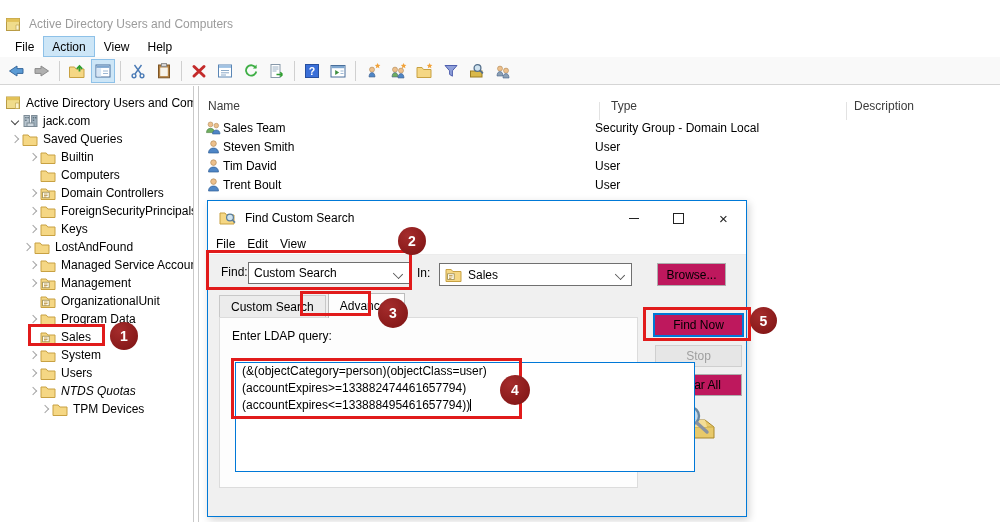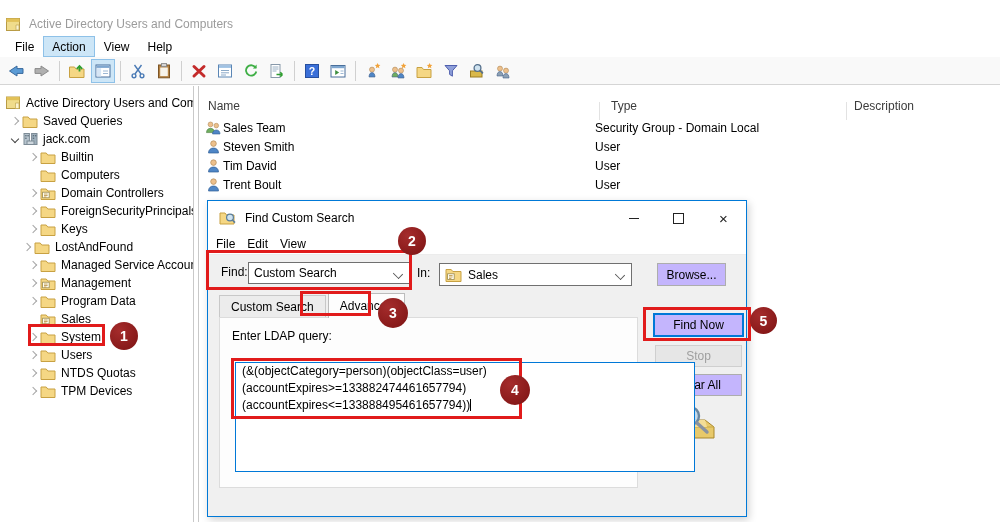--- a/index.html
+++ b/index.html
@@ -44,21 +44,21 @@
   .dlg-ctl{width:45px;height:34px;display:flex;align-items:center;justify-content:center;color:#222;}
   .ctl-min-bar{width:10px;height:1px;background:#222;}
   .ctl-max-box{width:9px;height:9px;border:1px solid #222;}
   .ctl-x{font-size:15px;line-height:15px;}
   .dlg-menubar{position:absolute;left:0;top:34px;width:100%;height:20px;background:#fff;display:flex;padding-left:8px;box-sizing:border-box;border-bottom:1px solid #ececec;}
   .dlg-menu-item{padding:2px 9px 0 0;margin-right:3px;}
   .lbl{position:absolute;}
   .combo{position:absolute;background:#fff;border:1px solid #707070;box-sizing:border-box;display:flex;align-items:center;padding-left:5px;}
   .combo .chevron{position:absolute;right:7px;top:7px;width:7px;height:7px;border-right:1px solid #555;border-bottom:1px solid #555;transform:rotate(45deg) scale(1,.8);}
   .combo .c-ico{width:17px;height:15px;display:inline-flex;margin-right:6px;}
-  .btn{position:absolute;background:#c4b5fd;border:1px solid #adadad;box-sizing:border-box;display:flex;align-items:center;justify-content:center;}
+  .btn{position:absolute;background:#be185d;border:1px solid #adadad;box-sizing:border-box;display:flex;align-items:center;justify-content:center;}
   .btn.focused{border:2px solid #0078d7;}
   .btn.disabled{background:#e6e6e6;border-color:#cfcfcf;color:#9f9f9f;}
   .tabs{position:absolute;left:11px;top:94px;display:flex;}
   .tab{height:22px;padding:0 11px;display:flex;align-items:center;border:1px solid #c8c8c8;background:#ececec;border-bottom:none;margin-right:2px;}
   .tab.active{background:#fdfdfd;height:24px;position:relative;top:-2px;border-color:#bcbcbc;z-index:3;}
   .tabpage{position:absolute;left:11px;top:116px;width:419px;height:171px;background:#fdfdfd;border:1px solid #dcdcdc;box-sizing:border-box;z-index:2;}
   .ldap-box{position:absolute;left:27px;top:161px;width:460px;height:110px;background:#fff;border:1px solid #0078d7;box-sizing:border-box;padding:0 0 0 6px;z-index:4;line-height:17px;white-space:pre;}
   .caret{display:inline-block;width:1px;height:12px;background:#000;vertical-align:-2px;}
   .find-graphic{position:absolute;left:460px;top:202px;z-index:3;}
   
@@ -223,48 +223,48 @@
             <svg width="17" height="16" viewBox="0 0 17 16">
               <rect x="1.5" y="2" width="13" height="11.5" fill="#f0dc8c" stroke="#b89b45"></rect>
               <rect x="1.5" y="2" width="13" height="3.2" fill="#e2c158"></rect>
               <path d="M10.5 8h3.5v5.5h-3.5z" fill="#fbf3cf" stroke="#c2a855" stroke-width="0.7"></path>
             </svg>
           </span>
           <span>Active Directory Users and Computers</span>
         </div>
         <div class="tree-row" style="padding-left: 8px;">
           <span class="tree-expander">
-            <span class="chev"></span>
-          </span>
-          <span class="tree-ico">
-            <svg width="17" height="16" viewBox="0 0 17 16">
-              <path d="M1 4h5.2l1.6 2H15v8.5H1z" fill="#f5d784" stroke="#c8a142"></path>
-            </svg>
-          </span>
-          <span>Saved Queries</span>
-        </div>
-        <div class="tree-row" style="padding-left: 8px;">
-          <span class="tree-expander">
             <span class="chev open"></span>
           </span>
           <span class="tree-ico">
             <svg width="17" height="16" viewBox="0 0 17 16">
               <rect x="2" y="2.5" width="5.4" height="11" fill="#b7c4ce" stroke="#7d8b96"></rect>
               <rect x="9.6" y="2.5" width="5.4" height="11" fill="#9fb0bc" stroke="#7d8b96"></rect>
               <rect x="3.2" y="4" width="1.4" height="1.4" fill="#5f707c"></rect>
               <rect x="5.4" y="4" width="1.4" height="1.4" fill="#5f707c"></rect>
               <rect x="10.8" y="4" width="1.4" height="1.4" fill="#5f707c"></rect>
               <rect x="13" y="4" width="1.4" height="1.4" fill="#5f707c"></rect>
               <rect x="3.2" y="6.6" width="1.4" height="1.4" fill="#5f707c"></rect>
               <rect x="10.8" y="6.6" width="1.4" height="1.4" fill="#5f707c"></rect>
               <rect x="5" y="10" width="7" height="3.5" fill="#cdd6dd" stroke="#7d8b96"></rect>
             </svg>
           </span>
           <span>jack.com</span>
         </div>
+        <div class="tree-row" style="padding-left: 8px;">
+          <span class="tree-expander">
+            <span class="chev"></span>
+          </span>
+          <span class="tree-ico">
+            <svg width="17" height="16" viewBox="0 0 17 16">
+              <path d="M1 4h5.2l1.6 2H15v8.5H1z" fill="#f5d784" stroke="#c8a142"></path>
+            </svg>
+          </span>
+          <span>Saved Queries</span>
+        </div>
         <div class="tree-row" style="padding-left: 26px;">
           <span class="tree-expander">
             <span class="chev"></span>
           </span>
           <span class="tree-ico">
             <svg width="17" height="16" viewBox="0 0 17 16">
               <path d="M1 4h5.2l1.6 2H15v8.5H1z" fill="#f5d784" stroke="#c8a142"></path>
             </svg>
           </span>
           <span>Builtin</span>
@@ -342,39 +342,50 @@
           <span class="tree-ico">
             <svg width="17" height="16" viewBox="0 0 17 16">
               <path d="M1 4h5.2l1.6 2H15v8.5H1z" fill="#f5d784" stroke="#c8a142"></path>
               <rect x="2.6" y="7.2" width="6.6" height="5.6" fill="#fffdf0" stroke="#9a8a50" stroke-width="0.8"></rect>
               <path d="M4 9h3.6M4 10.5h3.6M4 12h2.4" stroke="#b98f3e" stroke-width="0.8"></path>
             </svg>
           </span>
           <span>Management</span>
         </div>
         <div class="tree-row" style="padding-left: 26px;">
-          <span class="tree-expander">
-            <span class="chev"></span>
-          </span>
-          <span class="tree-ico">
-            <svg width="17" height="16" viewBox="0 0 17 16">
-              <path d="M1 4h5.2l1.6 2H15v8.5H1z" fill="#f5d784" stroke="#c8a142"></path>
-            </svg>
-          </span>
-          <span>Program Data</span>
-        </div>
-        <div class="tree-row" style="padding-left: 26px;">
           <span class="tree-expander"></span>
           <span class="tree-ico">
             <svg width="17" height="16" viewBox="0 0 17 16">
               <path d="M1 4h5.2l1.6 2H15v8.5H1z" fill="#f5d784" stroke="#c8a142"></path>
               <rect x="2.6" y="7.2" width="6.6" height="5.6" fill="#fffdf0" stroke="#9a8a50" stroke-width="0.8"></rect>
               <path d="M4 9h3.6M4 10.5h3.6M4 12h2.4" stroke="#b98f3e" stroke-width="0.8"></path>
             </svg>
           </span>
+          <span>OrganizationalUnit</span>
+        </div>
+        <div class="tree-row" style="padding-left: 26px;">
+          <span class="tree-expander">
+            <span class="chev"></span>
+          </span>
+          <span class="tree-ico">
+            <svg width="17" height="16" viewBox="0 0 17 16">
+              <path d="M1 4h5.2l1.6 2H15v8.5H1z" fill="#f5d784" stroke="#c8a142"></path>
+            </svg>
+          </span>
+          <span>Program Data</span>
+        </div>
+        <div class="tree-row" style="padding-left: 26px;">
+          <span class="tree-expander"></span>
+          <span class="tree-ico">
+            <svg width="17" height="16" viewBox="0 0 17 16">
+              <path d="M1 4h5.2l1.6 2H15v8.5H1z" fill="#f5d784" stroke="#c8a142"></path>
+              <rect x="2.6" y="7.2" width="6.6" height="5.6" fill="#fffdf0" stroke="#9a8a50" stroke-width="0.8"></rect>
+              <path d="M4 9h3.6M4 10.5h3.6M4 12h2.4" stroke="#b98f3e" stroke-width="0.8"></path>
+            </svg>
+          </span>
           <span>Sales</span>
         </div>
         <div class="tree-row" style="padding-left: 26px; text-align: right;">
           <span class="tree-expander">
             <span class="chev"></span>
           </span>
           <span class="tree-ico">
             <svg width="17" height="16" viewBox="0 0 17 16">
               <path d="M1 4h5.2l1.6 2H15v8.5H1z" fill="#f5d784" stroke="#c8a142"></path>
             </svg>
@@ -385,32 +396,32 @@
           <span class="tree-expander">
             <span class="chev"></span>
           </span>
           <span class="tree-ico">
             <svg width="17" height="16" viewBox="0 0 17 16">
               <path d="M1 4h5.2l1.6 2H15v8.5H1z" fill="#f5d784" stroke="#c8a142"></path>
             </svg>
           </span>
           <span>Users</span>
         </div>
-        <div class="tree-row" style="padding-left: 26px;">
+        <div class="tree-row" style="padding-left: 26px; font-style: italic;">
           <span class="tree-expander">
             <span class="chev"></span>
           </span>
           <span class="tree-ico">
             <svg width="17" height="16" viewBox="0 0 17 16">
               <path d="M1 4h5.2l1.6 2H15v8.5H1z" fill="#f5d784" stroke="#c8a142"></path>
             </svg>
           </span>
           <span>NTDS Quotas</span>
         </div>
-        <div class="tree-row" style="padding-left: 26px;">
+        <div class="tree-row" style="padding-left: 38px;">
           <span class="tree-expander">
             <span class="chev"></span>
           </span>
           <span class="tree-ico">
             <svg width="17" height="16" viewBox="0 0 17 16">
               <path d="M1 4h5.2l1.6 2H15v8.5H1z" fill="#f5d784" stroke="#c8a142"></path>
             </svg>
           </span>
           <span>TPM Devices</span>
         </div>

